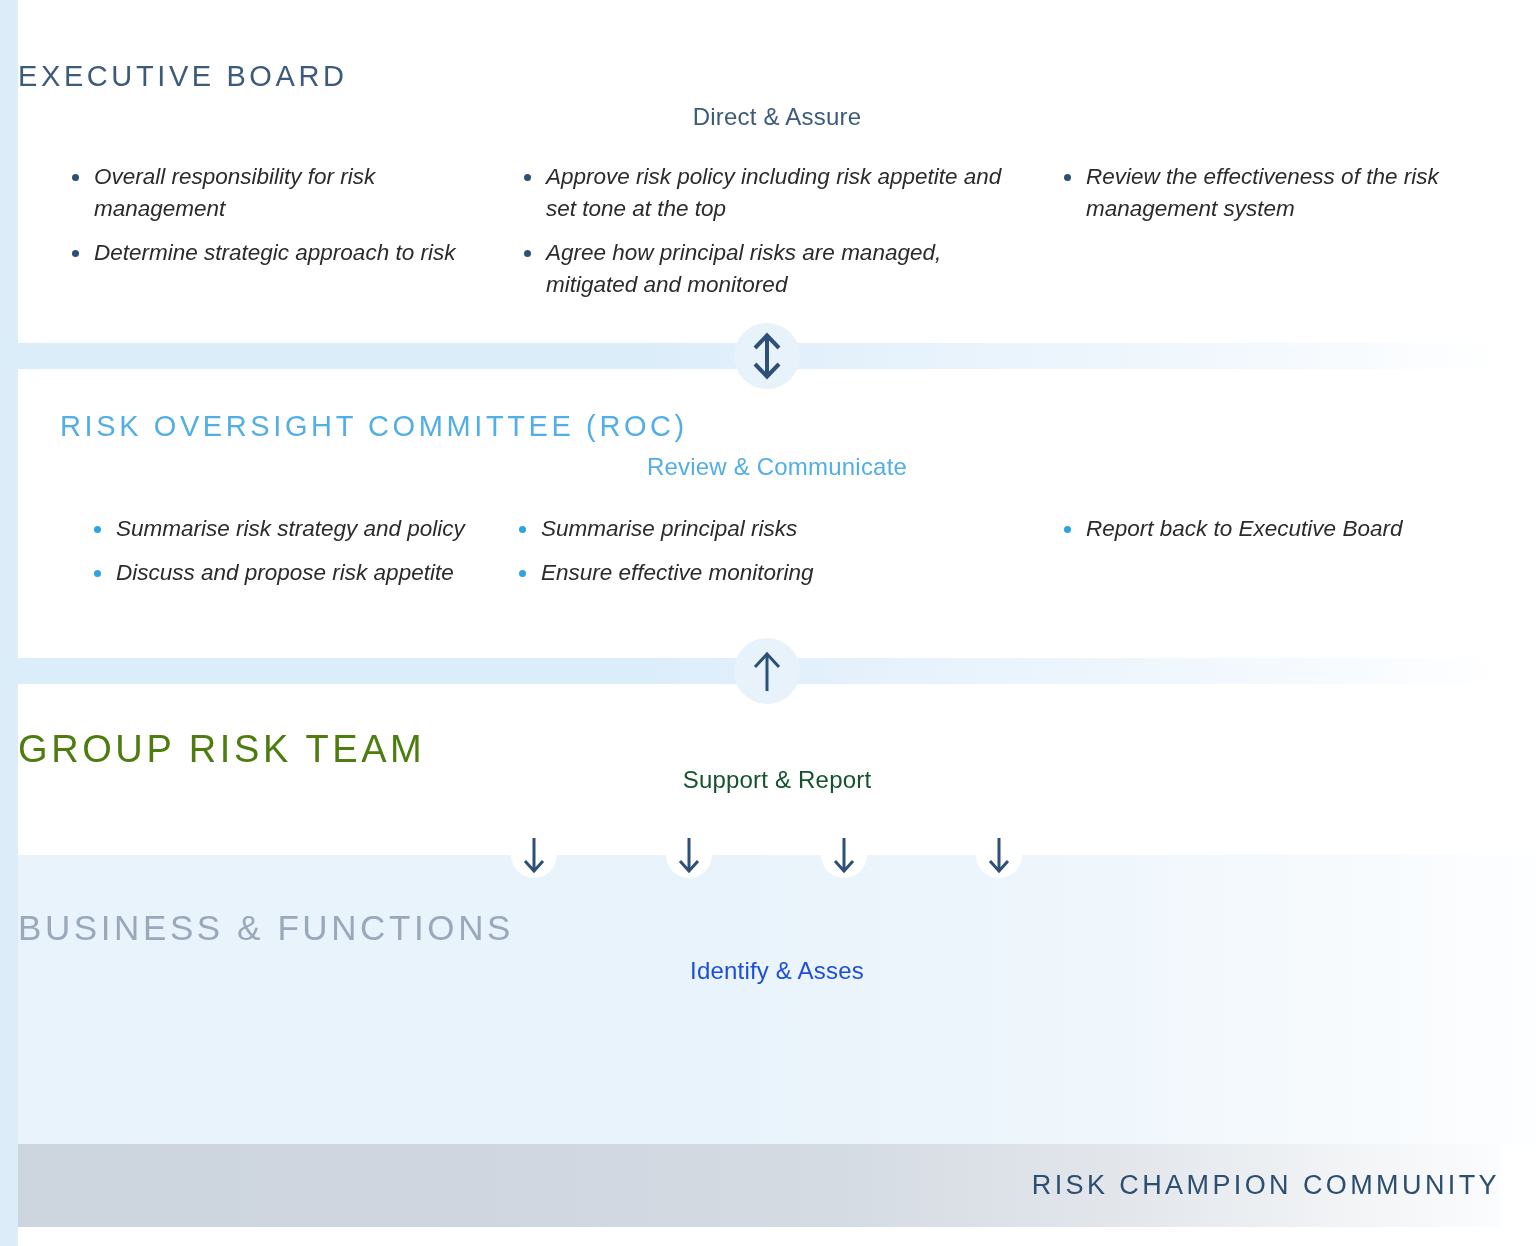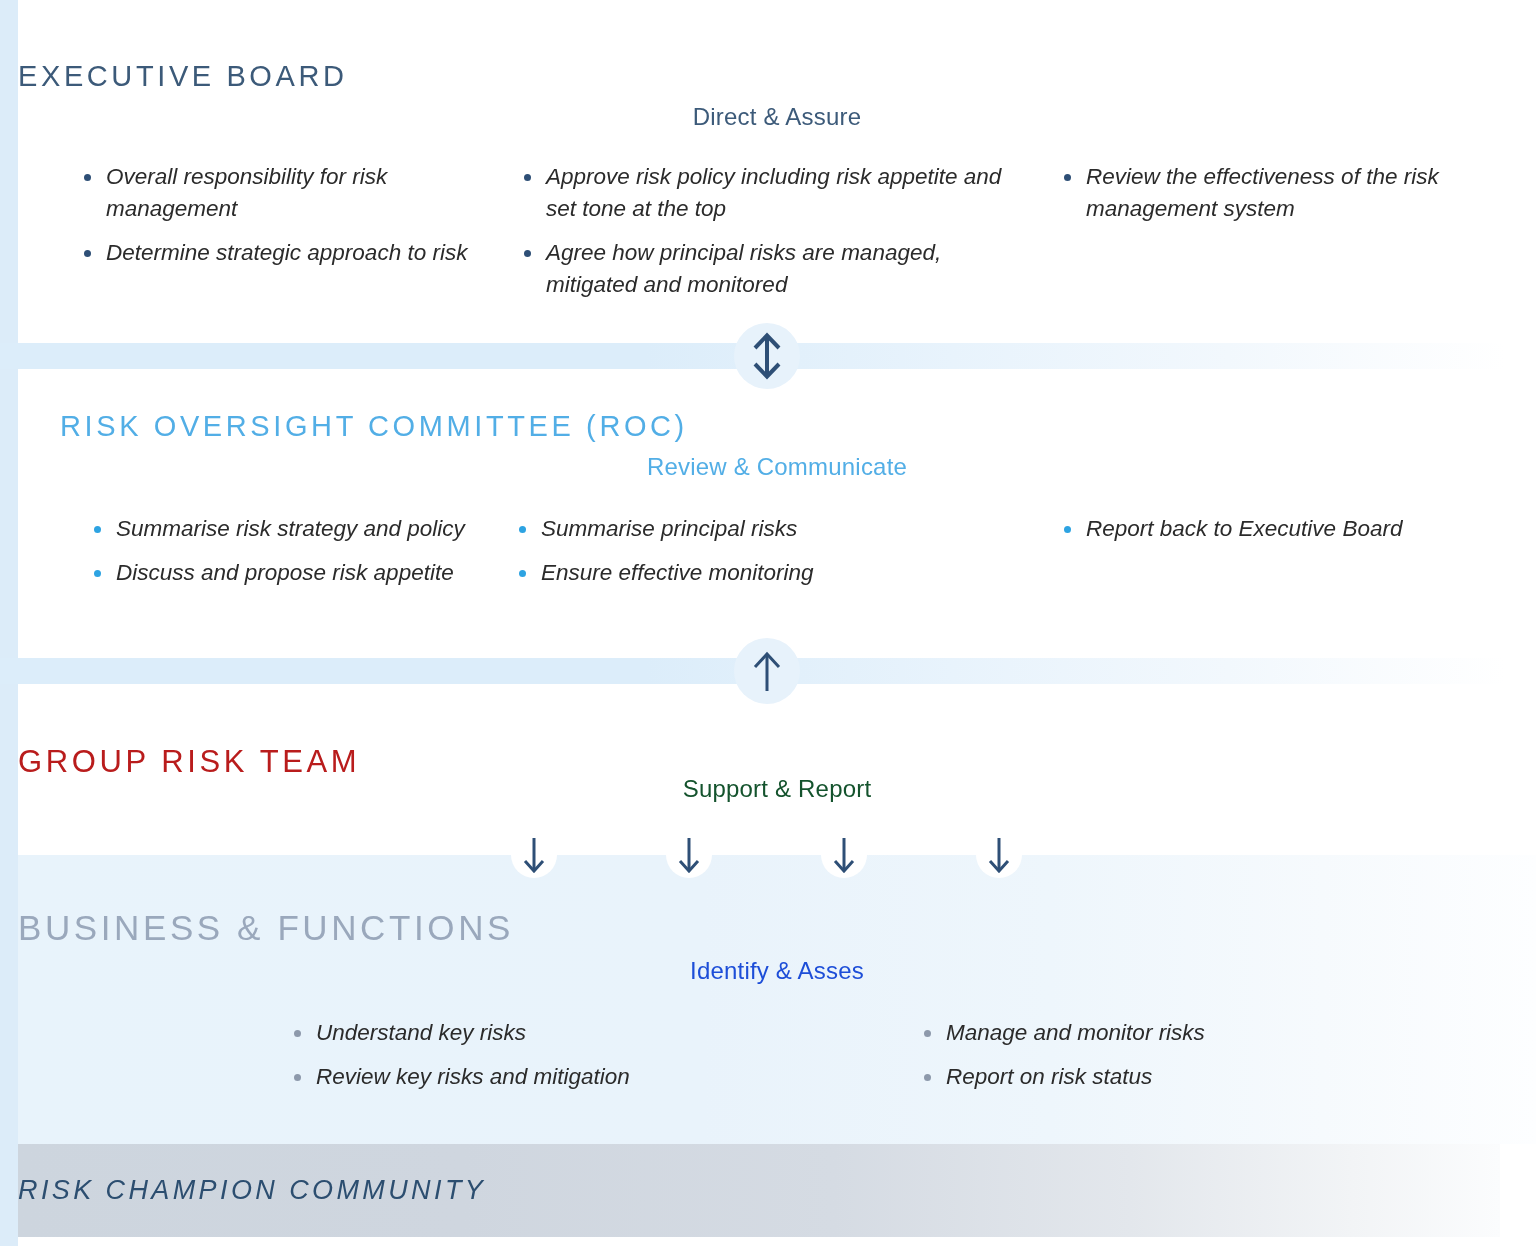--- a/index.html
+++ b/index.html
@@ -68,33 +68,32 @@
                 #f6fafd 86%,
                 #fdfeff 100%);
   }
 
   
   .footer-band {
     position: absolute;
     left: 18px;
     top: 1144px;
     width: 1482px;
-    height: 93px;
+    height: 83px;
     background: linear-gradient(to right,
                 #cdd5de 0%,
                 #cfd6df 30%,
                 #d5dbe3 55%,
                 #e3e7ec 75%,
                 #f2f4f6 90%,
                 #fbfcfd 100%);
     display: flex;
     align-items: center;
-    justify-content: flex-start;
+    justify-content: flex-end;
     z-index: 3;
-    font-style: italic;
   }
   .footer-title {
     color: #2c4e70;
     font-size: 27px;
     letter-spacing: 3.4px;
     font-weight: 400;
     white-space: nowrap;
   }
 
   
@@ -118,21 +117,21 @@
     white-space: nowrap;
   }
 
   
   .t-exec      { color: #3c5a79; font-size: 29px; letter-spacing: 3.6px; }
   .s-exec      { color: #3c5a79; font-size: 24px; letter-spacing: 0.2px; margin-top: 14px;}
   
   .t-roc       { color: #52aee6; font-size: 29px; letter-spacing: 3.6px; padding-left: 42px; }
   .s-roc       { color: #52aee6; font-size: 24px; letter-spacing: 0.2px; margin-top: 14px;}
   
-  .t-grt       { color: #b91c1c; font-size: 31px; letter-spacing: 3.6px; margin-top: 16px; }
+  .t-grt       { color: #4d7c0f; font-size: 38px; letter-spacing: 3.6px; }
   .s-grt       { color: #14532d; font-size: 24px; letter-spacing: 0.2px; }
   
   .t-bf        { color: #9aa8bc; font-size: 35px; letter-spacing: 3.6px; }
   .s-bf        { color: #1d4ed8; font-size: 24px; letter-spacing: 0.2px; margin-top: 14px;}
 
   
   .cols {
     position: relative;
     width: 100%;
   }
@@ -204,21 +203,21 @@
   <div class="sep-band b1"></div>
   <div class="sep-band b2"></div>
 
   <div class="left-strip"></div>
 
   <div class="section" style="top:62px;">
     <div class="sec-title t-exec">EXECUTIVE BOARD</div>
     <div class="sec-sub s-exec">Direct &amp; Assure</div>
 
     <div class="cols" style="height:160px; margin-top:32px;">
-      <div class="col" style="left:60px; width:420px;">
+      <div class="col" style="left:48px; width:420px;">
         <ul class="bullets dots-navy">
           <li>Overall responsibility for risk management</li>
           <li>Determine strategic approach to risk</li>
         </ul>
       </div>
       <div class="col" style="left:500px; width:490px;">
         <ul class="bullets dots-navy">
           <li>Approve risk policy including risk appetite and set tone at the top</li>
           <li>Agree how principal risks are managed, mitigated and monitored</li>
         </ul>
@@ -310,33 +309,19 @@
         <path d="M11 1 L11 33" stroke="#2e4f76" stroke-width="3" stroke-linecap="butt"></path>
         <path d="M2 24 L11 34 L20 24" stroke="#2e4f76" stroke-width="3" fill="none" stroke-linejoin="miter"></path>
       </svg>
     </span>
   </div>
 
   <div class="section" style="top:910px;">
     <div class="sec-title t-bf">BUSINESS &amp; FUNCTIONS</div>
     <div class="sec-sub s-bf">Identify &amp; Asses</div>
 
-    <div class="cols" style="height:120px; margin-top:34px;">
-      <div class="col" style="left:270px; width:430px;">
-        <ul class="bullets dots-grey">
-          <li>Understand key risks</li>
-          <li>Review key risks and mitigation</li>
-        </ul>
-      </div>
-      <div class="col" style="left:900px; width:430px;">
-        <ul class="bullets dots-grey">
-          <li>Manage and monitor risks</li>
-          <li>Report on risk status</li>
-        </ul>
-      </div>
-    </div>
   </div>
 
   <div class="footer-band">
     <div class="footer-title">RISK CHAMPION COMMUNITY</div>
   </div>
 
 </div>
 
 </body></html>

